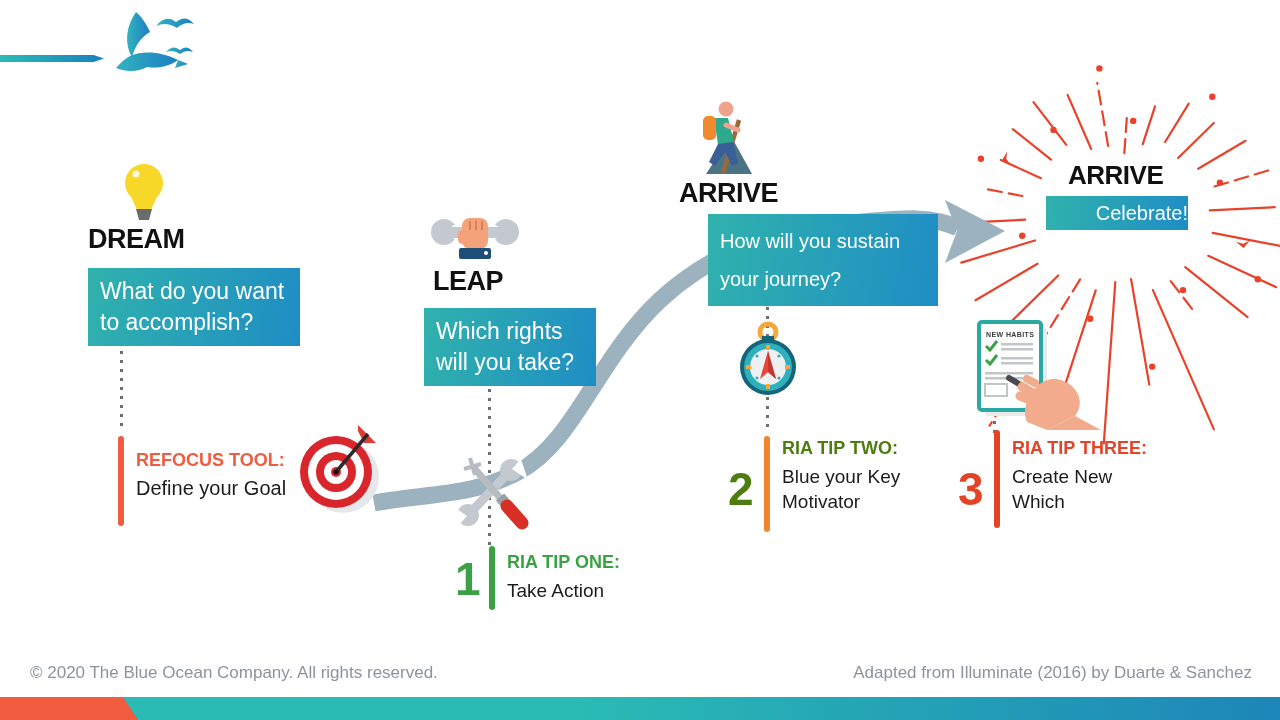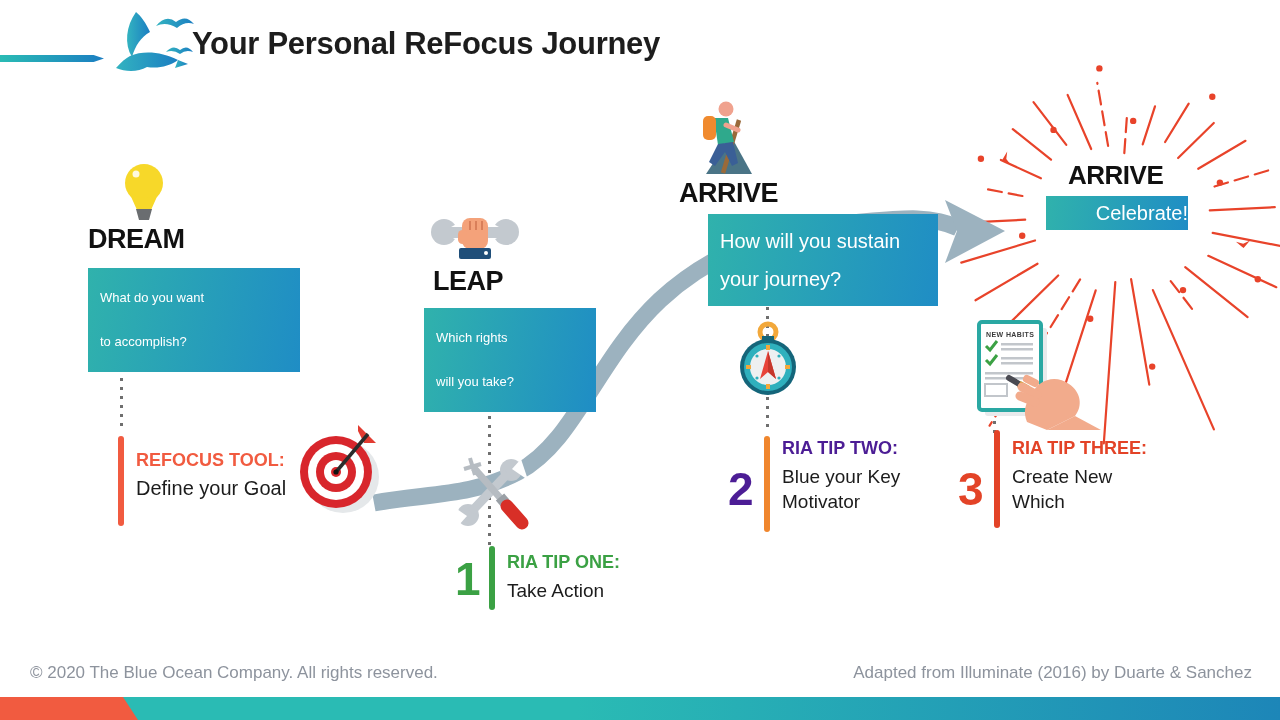--- a/index.html
+++ b/index.html
@@ -14,36 +14,36 @@
   .page-title{left:192px;top:26px;font-size:31px;font-weight:700;color:#1d1d1d;
     letter-spacing:-.3px;z-index:3;}
 
   
   .layer{left:0;top:0;width:1280px;height:720px;pointer-events:none;}
   .z1{z-index:1;}.z2{z-index:2;}.z3{z-index:3;}
 
   
   .stage-label{font-size:27px;font-weight:700;color:#111;letter-spacing:-.5px;z-index:4;}
   .q-box{background:linear-gradient(100deg,#30b2ac,#1f8dc5);color:#fff;
-    font-size:13px;line-height:44px;padding:8px 12px;white-space:pre-line;z-index:4;}
+    font-size:23px;line-height:31px;padding:8px 12px;white-space:pre-line;z-index:4;}
   .q-box.big{font-size:20px;line-height:38px;margin-left:42px;}
   .celebrate{background:linear-gradient(100deg,#30b2ac,#1f8dc5);color:#fff;font-size:20px;
     width:142px;height:34px;line-height:34px;text-align:right;z-index:4;}
 
   
   .dots{width:3px;background:repeating-linear-gradient(#6f6f6f 0 3px,transparent 3px 9px);z-index:0;}
 
   
   .tip-bar{width:6px;border-radius:3px;z-index:3;}
   .tip-num{font-size:46px;font-weight:700;line-height:46px;z-index:3;}
   .tip-title{font-size:18px;font-weight:700;z-index:3;}
   .tip-text{font-size:19px;color:#1c1c1c;line-height:25px;white-space:pre-line;z-index:3;}
   .c-orange-red{color:#f15b40;}.bg-orange-red{background:#f15b40;}
   .c-green{color:#3ba144;}.bg-green{background:#3ba144;}
-  .c-orange{color:#4c1d95;}.bg-orange{background:#f0862d;}
+  .c-orange{color:#4d7c0f;}.bg-orange{background:#f0862d;}
   .c-red{color:#e34327;}.bg-red{background:#e34327;}
 
   
   .footer-text{font-size:17px;color:#8d939d;z-index:3;}
   .strip{left:0;bottom:0;width:1280px;height:23px;
     background:linear-gradient(90deg,#2abbb4,#2abbb4 45%,#1d86b8);z-index:5;}
   .strip-accent{left:0;bottom:0;width:150px;height:23px;background:#f15b40;
     clip-path:polygon(0 0,82% 0,92% 100%,0 100%);z-index:6;}
   svg{display:block;overflow:visible;}
 </style>
@@ -61,21 +61,20 @@
             <stop offset="1" stop-color="#1b7ec2"></stop>
       </linearGradient>
         </defs>
       <path d="M36 2 C26 16 24 34 32 47 C35 36 41 27 50 22 C46 13 41 6 36 2 Z" fill="url(#tg)"></path>
       <path d="M30 46 C44 40 62 42 78 50 C70 56 58 59 47 57 C38 62 26 62 16 58 C21 52 26 48 30 46 Z" fill="url(#tg)"></path>
       <polygon points="78,50 88,54 75,58" fill="url(#tg)"></polygon>
       <path d="M56 16 Q66 4 76 12 Q86 4 94 14 Q85 11 77 18 Q66 11 56 16 Z" fill="url(#tg)"></path>
       <path d="M66 42 Q73 34 80 40 Q87 34 93 42 Q86 39 80 44 Q73 39 66 42 Z" fill="url(#tg)"></path>
     </svg>
   </div>
-  <div class="abs page-title">Your Personal ReFocus Journey</div>
 
   <div class="abs z1" style="left:945px;top:60px;">
     <svg id="fw" width="360" height="430" viewBox="0 0 360 430" style="overflow:hidden;">
         <line x1="179.3" y1="93.1" x2="181.8" y2="58.1" stroke="#e8432a" stroke-width="2.2" stroke-linecap="round" stroke-dasharray="14 7"></line>
         <line x1="197.7" y1="84.4" x2="210.0" y2="46.3" stroke="#e8432a" stroke-width="2.2" stroke-linecap="round"></line>
         <line x1="220.1" y1="82.0" x2="243.7" y2="43.7" stroke="#e8432a" stroke-width="2.2" stroke-linecap="round"></line>
         <line x1="233.1" y1="98.0" x2="268.8" y2="63.0" stroke="#e8432a" stroke-width="2.2" stroke-linecap="round"></line>
         <line x1="253.2" y1="108.8" x2="300.5" y2="80.8" stroke="#e8432a" stroke-width="2.2" stroke-linecap="round"></line>
         <line x1="269.5" y1="126.5" x2="327.0" y2="109.3" stroke="#e8432a" stroke-width="2.2" stroke-linecap="round" stroke-dasharray="14 7"></line>
         <line x1="264.8" y1="150.4" x2="329.8" y2="147.2" stroke="#e8432a" stroke-width="2.2" stroke-linecap="round"></line>

